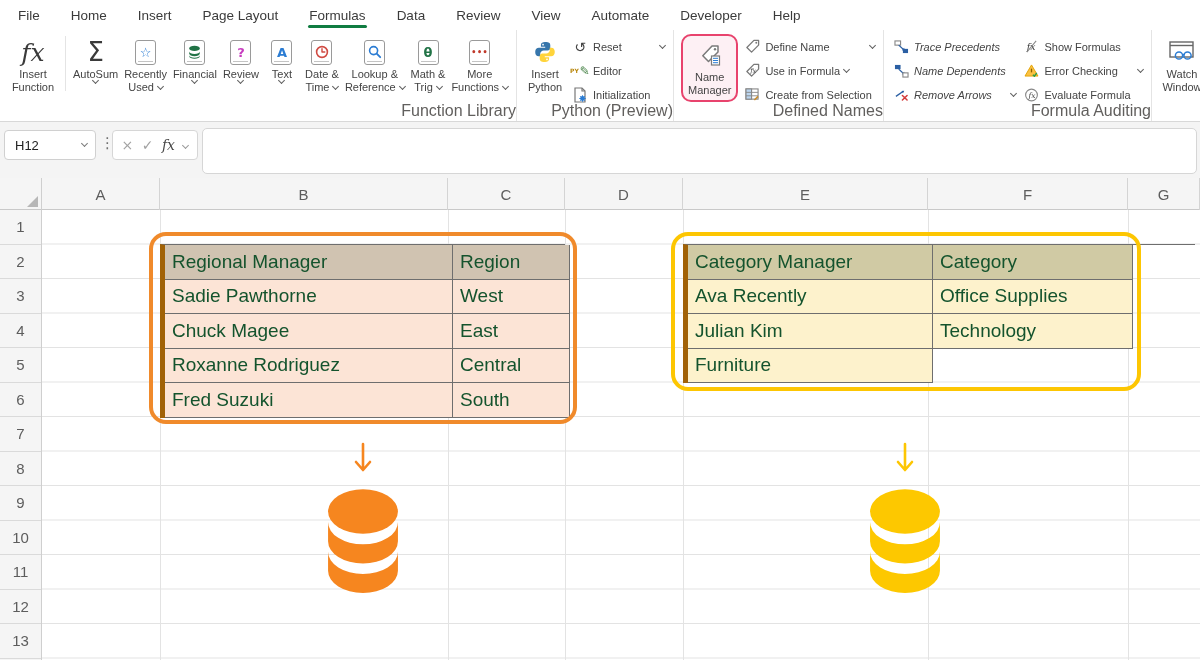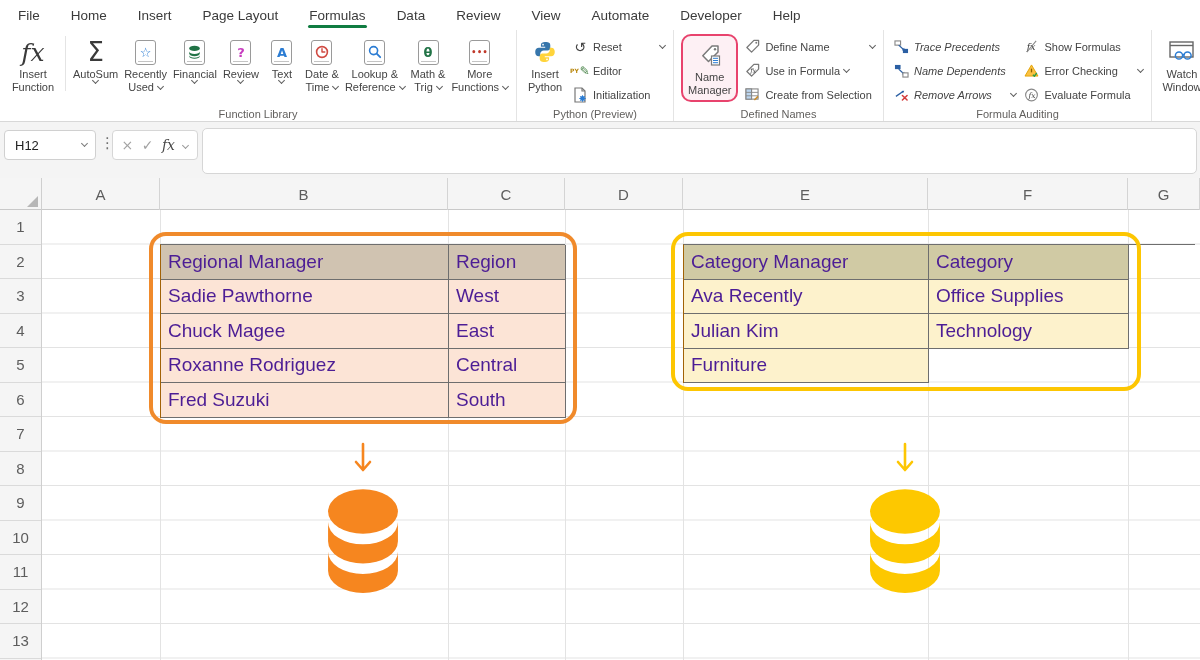--- a/index.html
+++ b/index.html
@@ -8,21 +8,21 @@
 
   
   .menubar { position:absolute; left:0; top:0; width:1200px; height:30px; background:#fff; display:flex; align-items:center; gap:27px; padding-left:16px; font-size:13.5px; color:#3b3b3b; }
   .mitem { position:relative; cursor:default; padding:6px 2px; white-space:nowrap; }
   .mitem.active::after { content:""; position:absolute; left:1px; right:1px; bottom:1px; height:3px; background:#107C41; border-radius:2px; }
 
   
   .ribbon { position:absolute; left:0; top:30px; width:1200px; height:92px; background:#fff; border-bottom:1px solid #d8d8d8; display:flex; align-items:stretch; }
   .rgroup { position:relative; display:flex; align-items:flex-start; padding:4px 5px 16px 5px; }
   .rgroup + .rgroup { border-left:1px solid #e4e4e4; }
-  .glabel { position:absolute; bottom:1px; left:0; right:0; text-align:center; font-size:11px; color:#615f5d; white-space:nowrap; }
+  .glabel { position:absolute; bottom:1px; left:0; right:0; text-align:right; font-size:16px; color:#615f5d; white-space:nowrap; }
   .vsep { width:1px; background:#e4e4e4; margin:2px 4px 14px 4px; align-self:stretch; }
 
   .bigbtn { display:flex; flex-direction:column; align-items:center; padding:2px 3px; border-radius:4px; min-width:40px; }
   .bigbtn .ic { height:32px; display:flex; align-items:center; justify-content:center; }
   .bigbtn .lbl { font-size:11px; color:#444; line-height:13px; text-align:center; white-space:nowrap; display:flex; align-items:center; justify-content:center; }
 
   .fxbig { font-family:"DejaVu Serif", serif; font-style:italic; font-size:25px; color:#3a3a3a; }
   .sigma { font-family:"DejaVu Sans", sans-serif; font-size:26px; color:#3a3a3a; line-height:26px; }
   .book { width:21px; height:25px; border:1.5px solid #9a9a9a; border-radius:3px; background:#fff; display:flex; align-items:center; justify-content:center; position:relative; }
   .book::after { content:""; position:absolute; left:2px; right:2px; bottom:2px; border-top:1.3px solid #c4c4c4; }
@@ -56,21 +56,21 @@
   .corner .tri { position:absolute; right:3px; bottom:3px; width:0; height:0; border-left:11px solid transparent; border-bottom:11px solid #b7b7b7; }
   .chcell { position:absolute; top:0; height:32px; border-right:1px solid #d4d4d4; display:flex; align-items:center; justify-content:center; font-size:15px; color:#5d5d5d; }
   .rowheads { position:absolute; left:0; top:210px; width:42px; height:450px; background:#f5f5f5; border-right:1px solid #cfcfcf; }
   .rhcell { height:34.5px; display:flex; align-items:center; justify-content:center; font-size:15px; color:#5d5d5d; border-bottom:1px solid #dadada; }
 
   .sheet { position:absolute; left:42px; top:210px; width:1158px; height:450px; background:#fff;
            background-image:linear-gradient(to bottom, transparent 33.5px, #e3e3e3 33.5px); background-size:100% 34.5px; }
   .vline { position:absolute; top:0; bottom:0; width:1px; background:#e3e3e3; }
 
   
-  .xtable { position:absolute; display:grid; z-index:3; font-size:19px; color:#4c1d95; border-top:1px solid #6e6e6e; border-left:1px solid #a16207; }
+  .xtable { position:absolute; display:grid; z-index:3; font-size:19px; color:#14532d; border-top:1px solid #6e6e6e; border-left:5px solid #a16207; }
   .xtable .cell { border-right:1px solid #6e6e6e; border-bottom:1px solid #6e6e6e; display:flex; align-items:center; padding-left:7px; white-space:nowrap; overflow:hidden; }
   .t1 { left:160px; top:244px; width:405px; grid-template-columns:288px 117px; grid-auto-rows:34.5px; }
   .t1 .cell { background:#FCE4D6; }
   .t1 .hd { background:#D0C3B1; }
   .t2 { left:683px; top:244px; width:512px; grid-template-columns:245px 200px; grid-auto-rows:34.5px; }
   .t2 .cell { background:#FDF2CC; }
   .t2 .hd { background:#D0CAA4; }
 
   
   .annot { position:absolute; z-index:4; border-radius:17px; pointer-events:none; }

